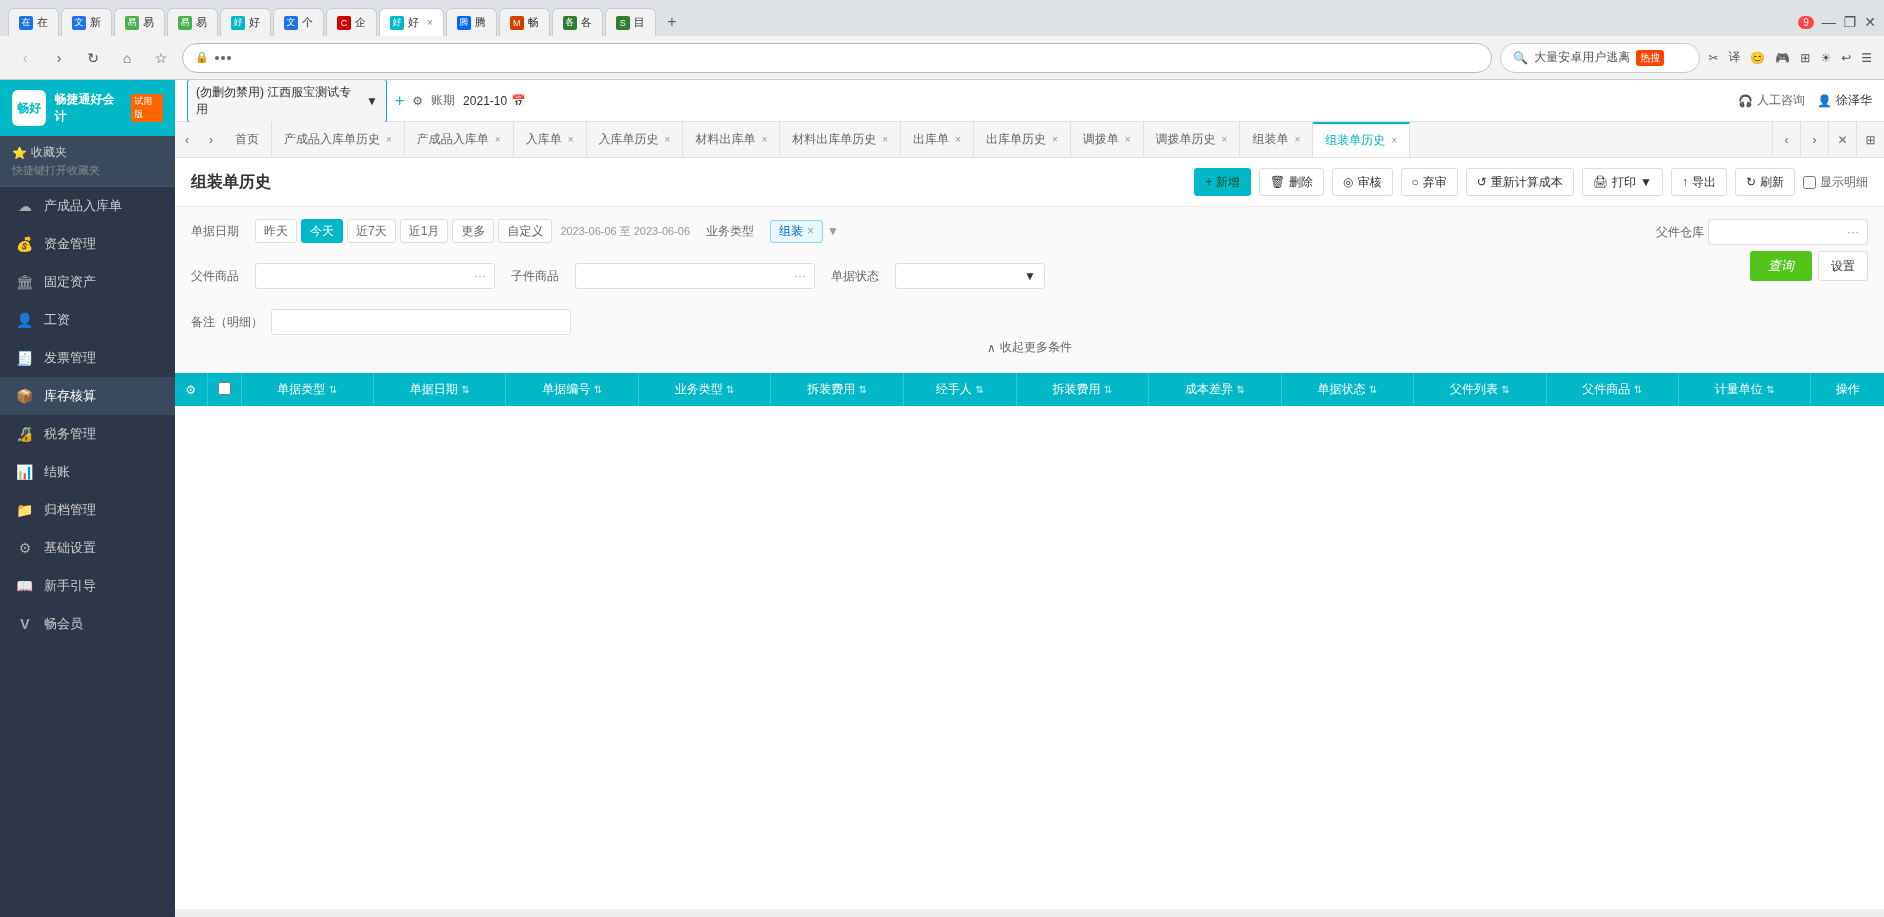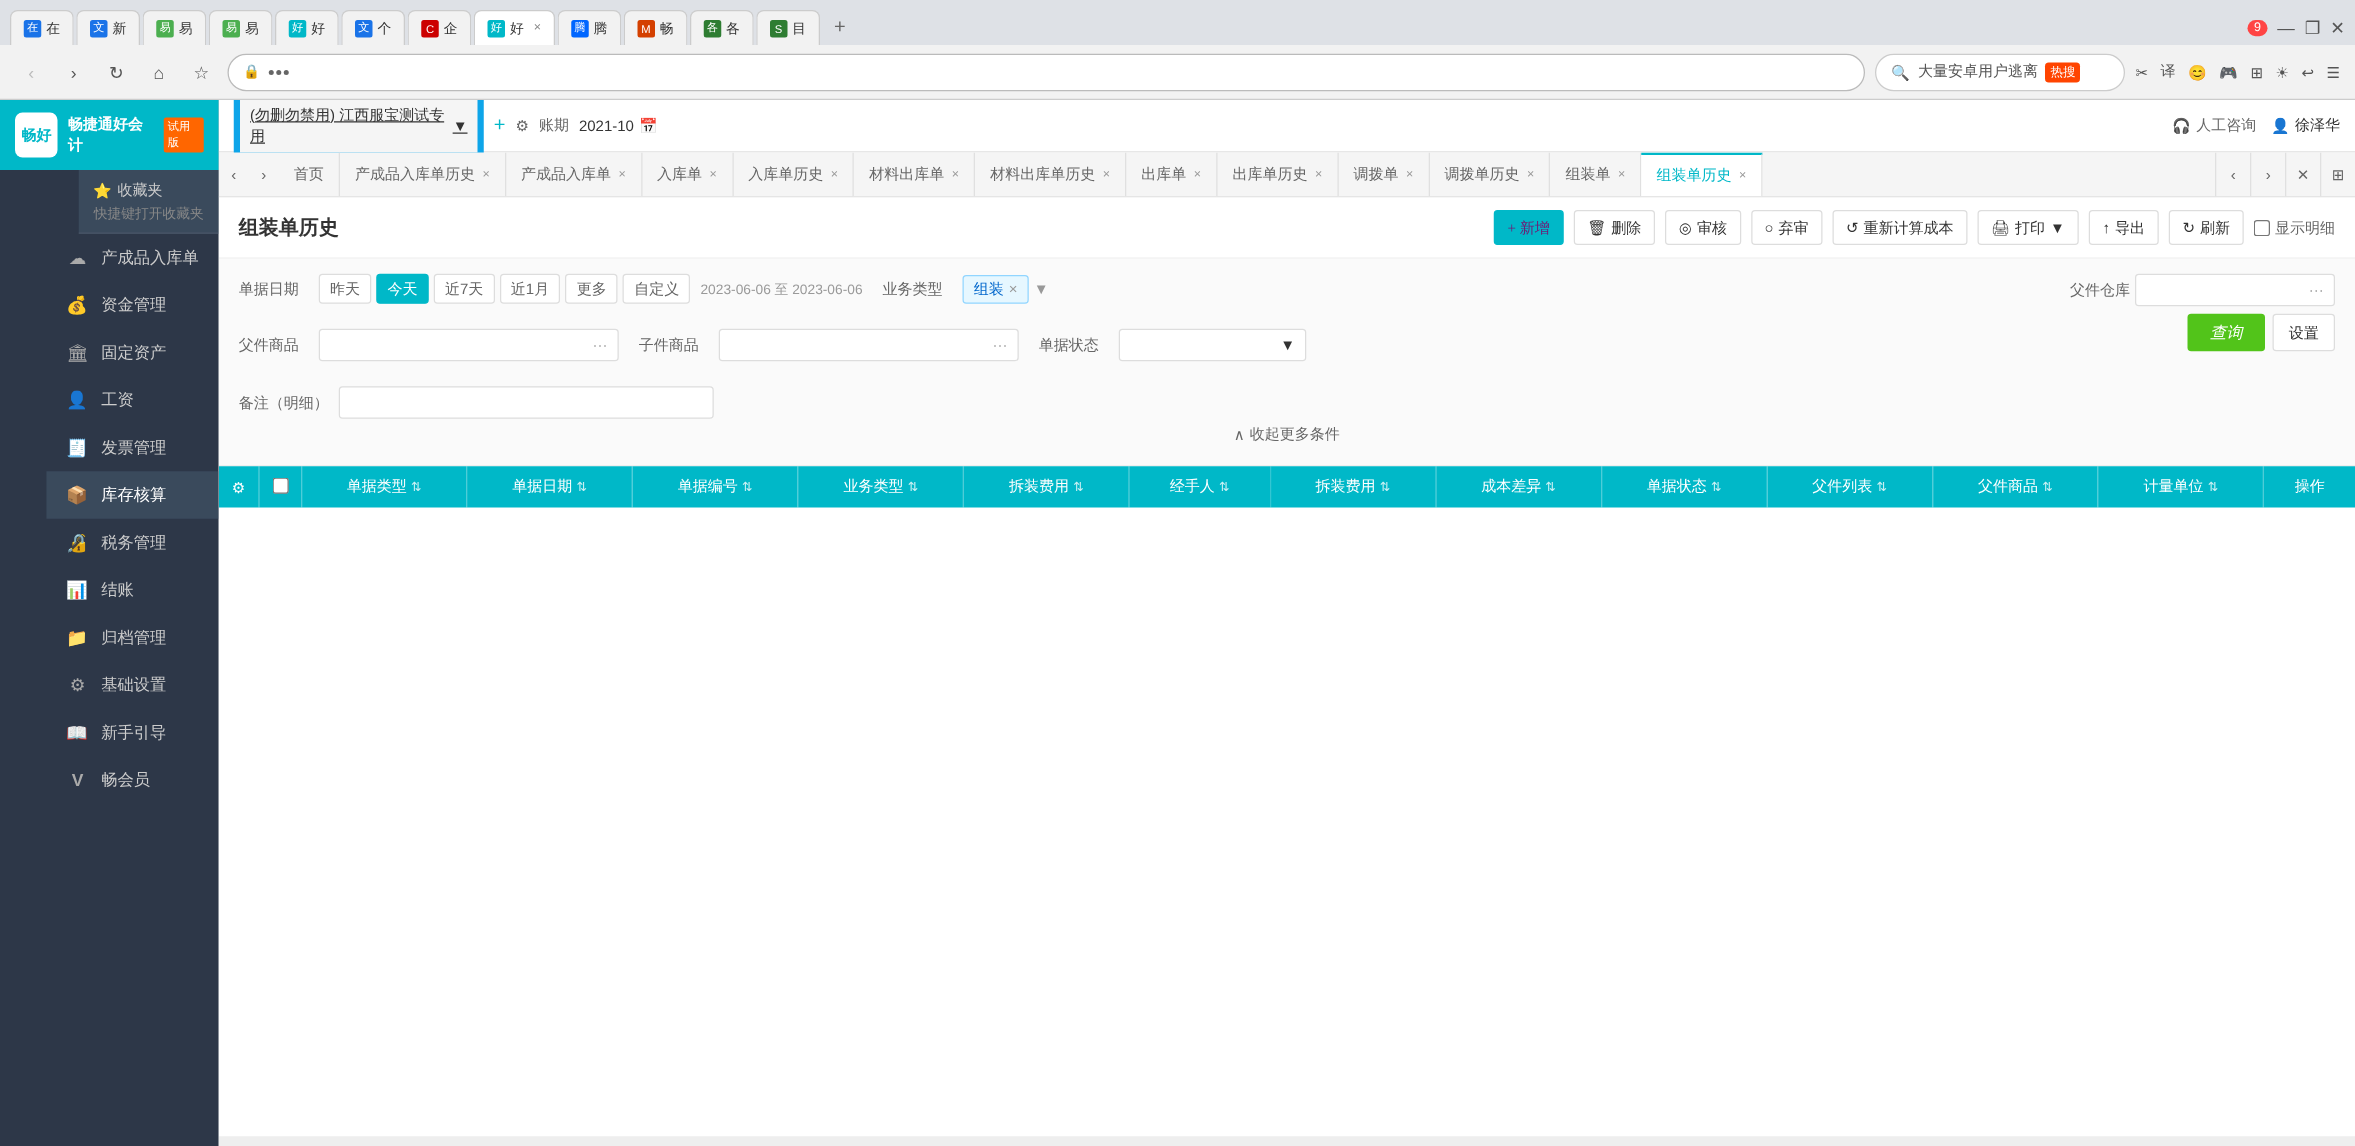--- a/index.html
+++ b/index.html
@@ -27,37 +27,37 @@
     .search-box { display: flex; align-items: center; gap: 6px; background: #fff; border: 1px solid #ccc; border-radius: 20px; padding: 4px 12px; height: 30px; min-width: 200px; }
     .search-text { font-size: 12px; color: #555; }
     .hot-tag { background: #ff4400; color: #fff; font-size: 10px; padding: 1px 4px; border-radius: 3px; }
     .toolbar-right { display: flex; align-items: center; gap: 10px; }
     .toolbar-btn { font-size: 12px; color: #555; cursor: pointer; display: flex; align-items: center; gap: 2px; }
 
     
     .app { display: flex; height: calc(917px - 80px); }
 
     
-    .sidebar { width: 175px; background: #2d3748; display: flex; flex-direction: column; height: 100%; flex-shrink: 0; align-items: flex-end; }
+    .sidebar { width: 175px; background: #2d3748; display: flex; flex-direction: column; height: 100%; flex-shrink: 0; }
     .sidebar-logo { background: #00b8c8; padding: 10px 12px; display: flex; align-items: center; gap: 8px; cursor: pointer; }
     .sidebar-logo-icon { width: 36px; height: 36px; background: #fff; border-radius: 6px; display: flex; align-items: center; justify-content: center; color: #00b8c8; font-weight: bold; font-size: 12px; }
     .sidebar-logo-badge { background: #ff6600; color: #fff; font-size: 9px; padding: 1px 3px; border-radius: 2px; margin-left: auto; }
     .sidebar-favorites { background: #3a4a5c; padding: 8px 12px; color: #aaa; font-size: 12px; cursor: pointer; border-bottom: 1px solid #4a5568; }
     .sidebar-favorites span { color: #ccc; }
     .sidebar-nav { flex: 1; overflow-y: auto; }
     .nav-item { display: flex; align-items: center; gap: 10px; padding: 10px 16px; color: #ccc; cursor: pointer; font-size: 13px; }
     .nav-item.active { background: #3a4a5c; color: #fff; }
     .nav-icon { width: 18px; height: 18px; display: flex; align-items: center; justify-content: center; font-size: 14px; color: #aaa; }
 
     
     .main { flex: 1; display: flex; flex-direction: column; background: #fff; overflow: hidden; }
 
     
     .top-bar { display: flex; align-items: center; height: 42px; background: #fff; border-bottom: 1px solid #e0e0e0; padding: 0 12px; gap: 8px; }
-    .company-selector { display: flex; align-items: center; gap: 4px; background: #f5f5f5; border: 5px solid #0ea5e9; border-radius: 3px; padding: 4px 8px; cursor: pointer; font-size: 12px; color: #333; max-width: 200px; text-decoration: underline; }
+    .company-selector { display: flex; align-items: center; gap: 4px; background: #f5f5f5; border: 1px solid #0ea5e9; border-radius: 3px; padding: 4px 8px; cursor: pointer; font-size: 12px; color: #333; max-width: 200px; }
     .period-label { font-size: 12px; color: #666; }
     .period-value { display: flex; align-items: center; gap: 4px; font-size: 12px; color: #333; cursor: pointer; }
     .top-bar-right { margin-left: auto; display: flex; align-items: center; gap: 12px; }
     .support-btn { display: flex; align-items: center; gap: 4px; color: #666; font-size: 12px; cursor: pointer; }
     .user-info { display: flex; align-items: center; gap: 4px; color: #333; font-size: 12px; cursor: pointer; }
 
     
     .page-tabs { display: flex; align-items: center; background: #f5f5f5; border-bottom: 1px solid #e0e0e0; height: 36px; overflow: hidden; }
     .page-tab { display: flex; align-items: center; gap: 4px; padding: 0 12px; height: 100%; font-size: 12px; color: #666; cursor: pointer; border-right: 1px solid #e0e0e0; white-space: nowrap; flex-shrink: 0; }
     .page-tab.active { background: #fff; color: #00b8c8; border-top: 2px solid #00b8c8; }
@@ -65,21 +65,21 @@
     .tab-nav-btn { width: 24px; height: 36px; display: flex; align-items: center; justify-content: center; cursor: pointer; color: #666; font-size: 12px; border: none; background: none; flex-shrink: 0; }
     .tab-actions { margin-left: auto; display: flex; align-items: center; }
     .tab-action-btn { width: 28px; height: 36px; display: flex; align-items: center; justify-content: center; cursor: pointer; color: #666; font-size: 12px; border-left: 1px solid #e0e0e0; }
 
     
     .page-content { flex: 1; overflow-y: auto; padding: 0; background: #fff; }
     .page-header { display: flex; align-items: center; padding: 10px 16px; border-bottom: 1px solid #eee; }
     .page-title { font-size: 16px; font-weight: bold; color: #333; }
     .page-actions { margin-left: auto; display: flex; align-items: center; gap: 8px; }
     .action-btn { display: flex; align-items: center; gap: 4px; padding: 5px 10px; border: 1px solid #ddd; border-radius: 3px; background: #fff; font-size: 12px; color: #333; cursor: pointer; height: 28px; }
-    .action-btn.primary { background: #00b8c8; color: #701a75; border-color: #00b8c8; font-family: Liberation Serif, serif; }
+    .action-btn.primary { background: #00b8c8; color: #14532d; border-color: #00b8c8; }
 
     
     .filter-area { padding: 12px 16px; background: #fafafa; border-bottom: 1px solid #eee; }
     .filter-row { display: flex; align-items: center; gap: 16px; margin-bottom: 10px; }
     .filter-label { font-size: 12px; color: #666; white-space: nowrap; }
     .date-filters { display: flex; align-items: center; gap: 4px; }
     .date-btn { padding: 3px 8px; border: 1px solid #ddd; border-radius: 3px; background: #fff; font-size: 12px; color: #666; cursor: pointer; height: 24px; }
     .date-btn.active { background: #00b8c8; color: #fff; border-color: #00b8c8; }
     .date-range { font-size: 11px; color: #999; margin-left: 4px; }
     .filter-tag { display: flex; align-items: center; gap: 4px; background: #e6f7ff; border: 1px solid #91d5ff; border-radius: 3px; padding: 2px 8px; font-size: 12px; color: #0066cc; }

